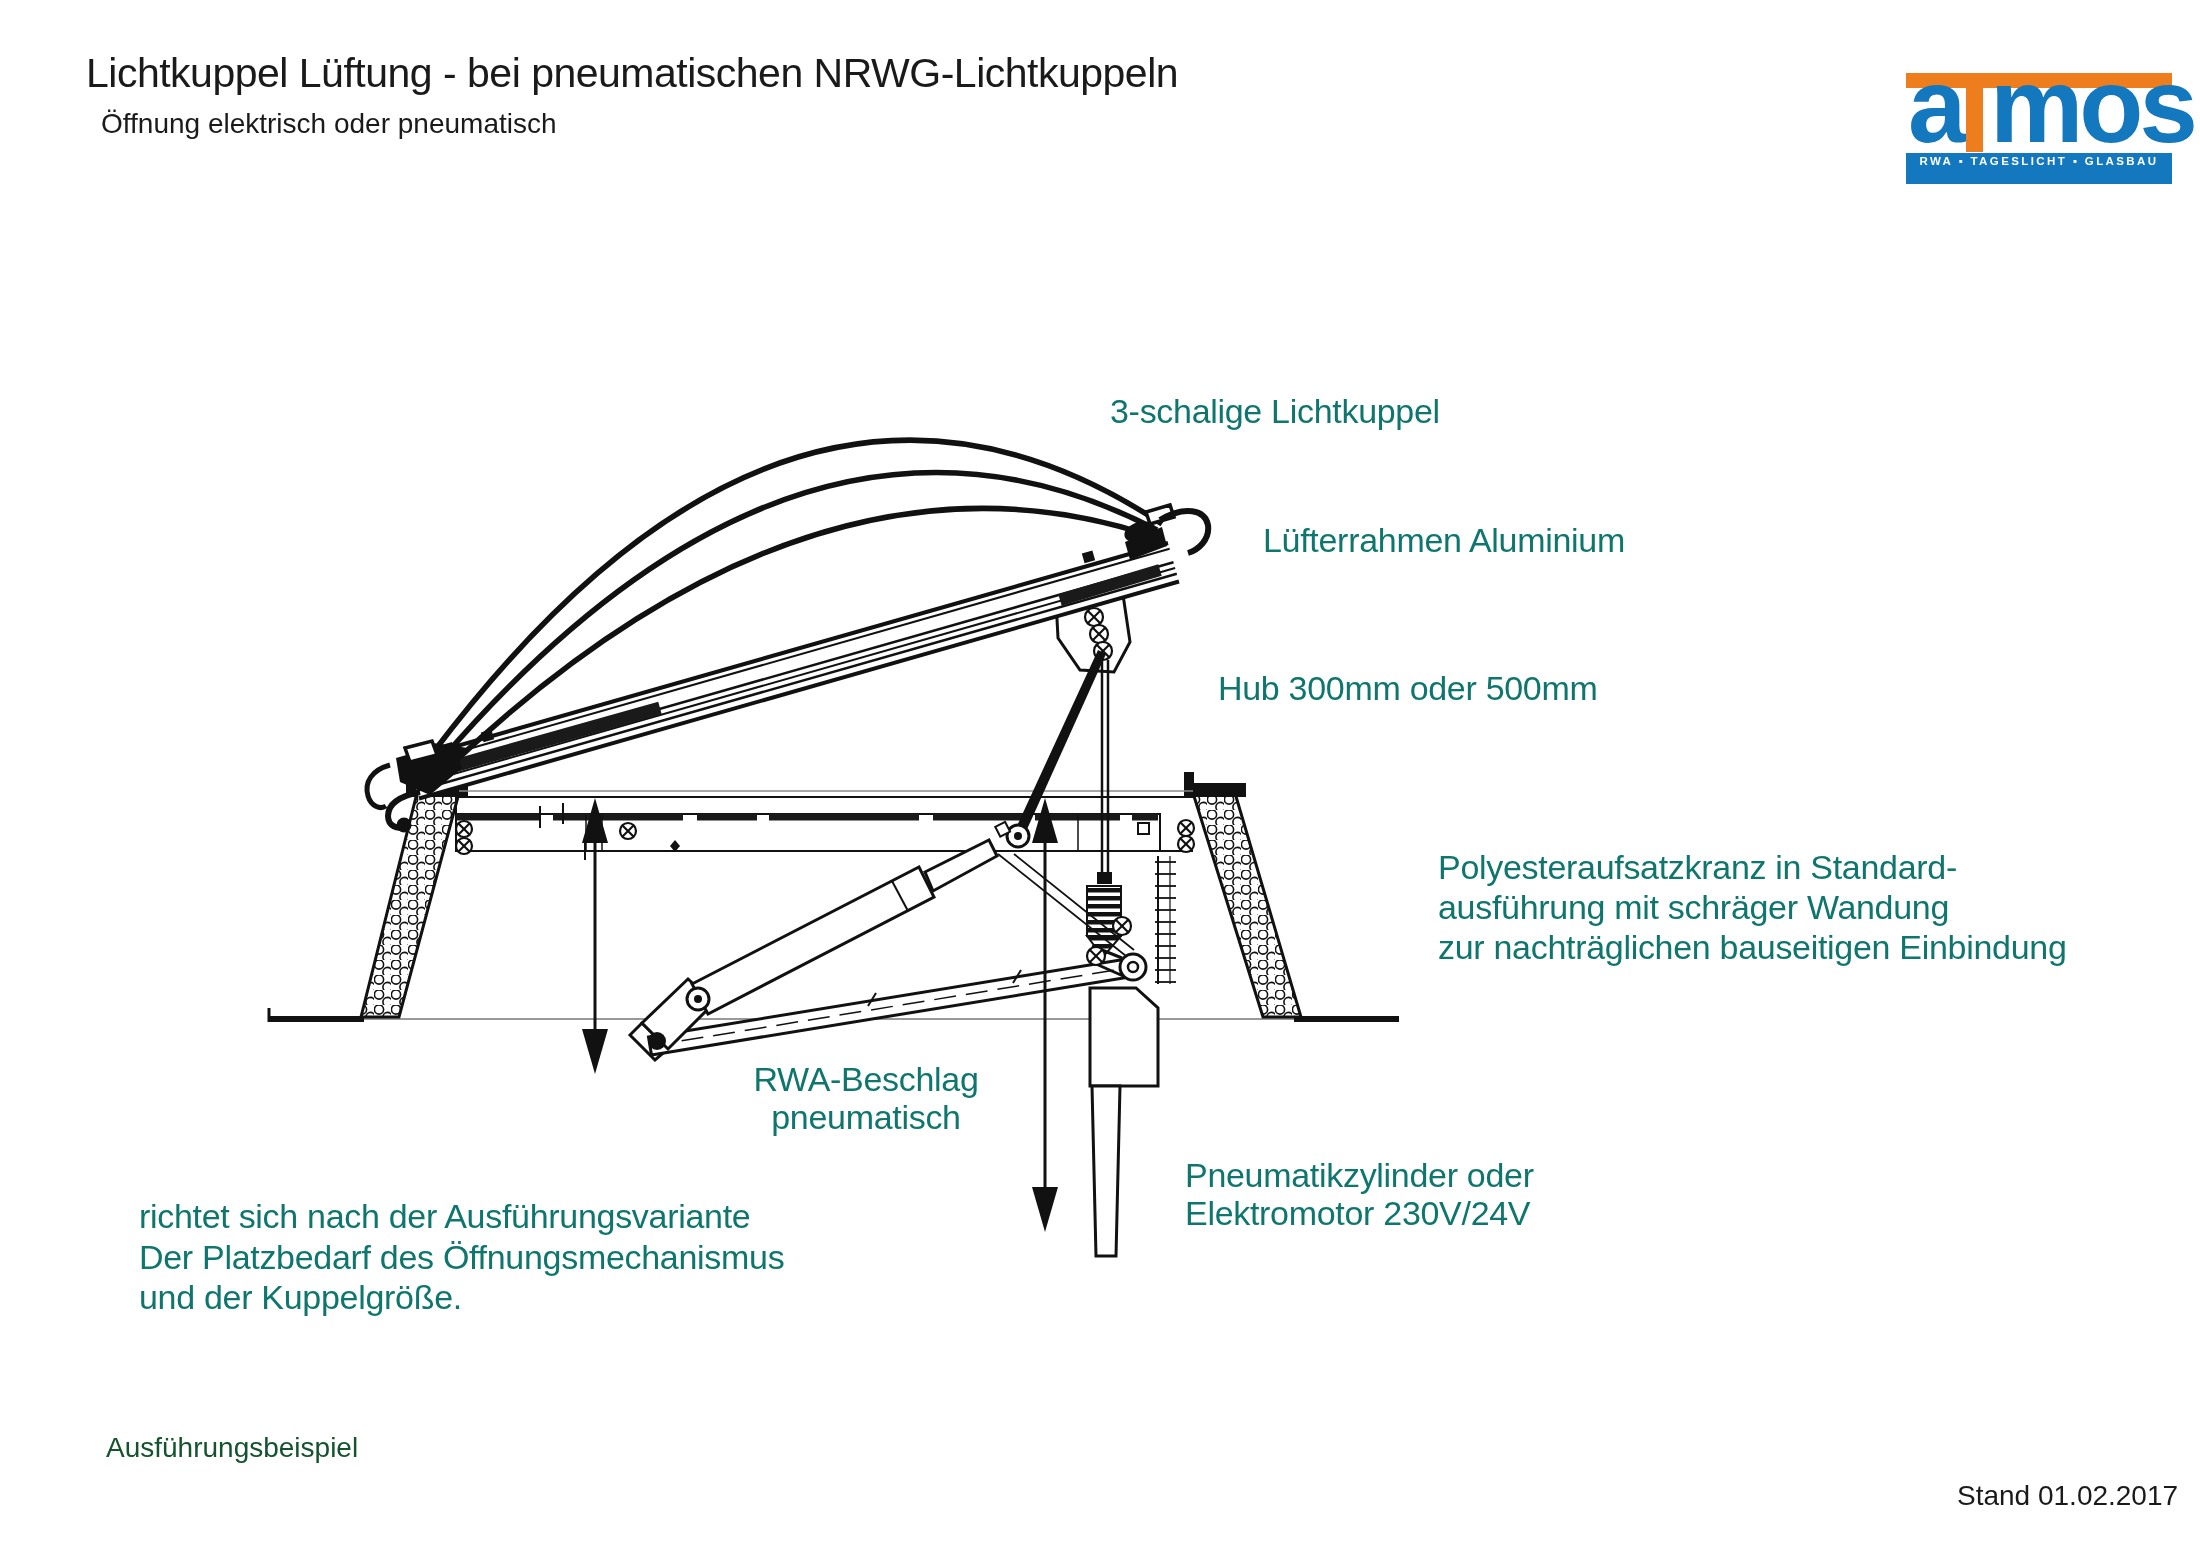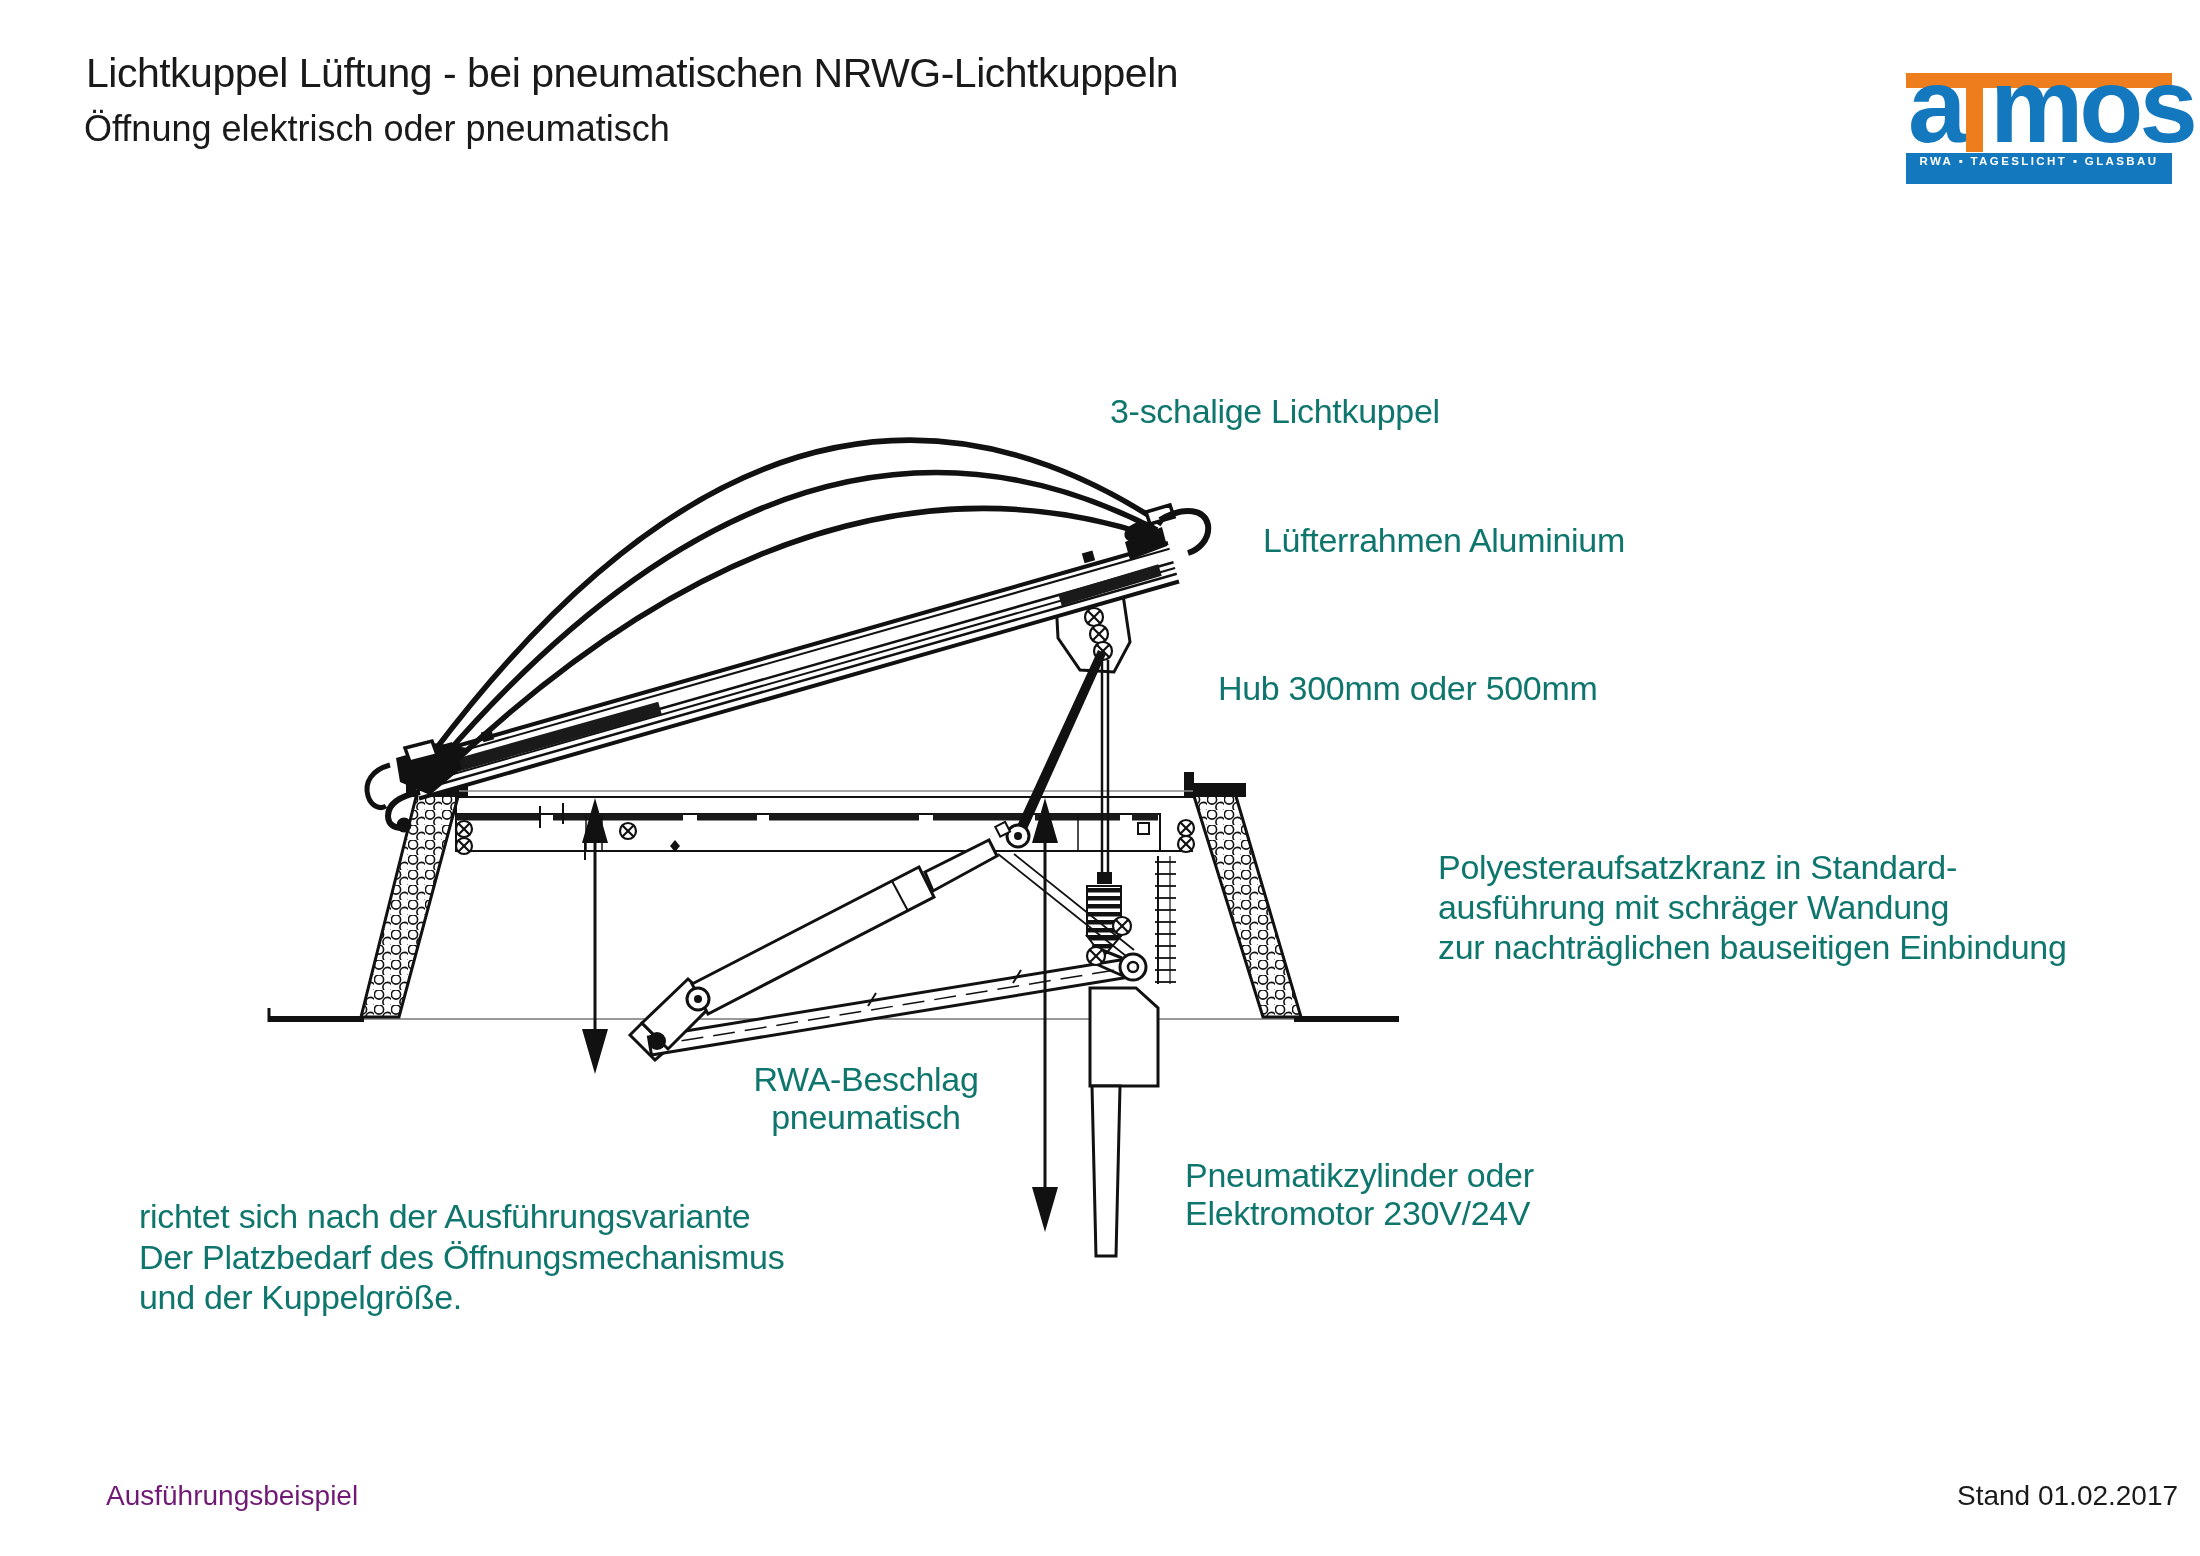--- a/index.html
+++ b/index.html
@@ -4,22 +4,22 @@
 <style>
   * { margin:0; padding:0; box-sizing:border-box; }
   body { background:#ffffff; font-family:"Liberation Sans", sans-serif; }
   .page { position:relative; width:2200px; height:1556px; background:#ffffff; overflow:hidden; }
 
   .title {
     position:absolute; left:86px; top:50px;
     font-size:41px; letter-spacing:-0.5px; color:#1a1a1a; white-space:nowrap;
   }
   .subtitle {
-    position:absolute; left:84px; top:108px;
-    font-size:36px; color:#1a1a1a; white-space:nowrap;
+    position:absolute; left:101px; top:108px;
+    font-size:28px; color:#1a1a1a; white-space:nowrap;
   }
 
   
   .logo { position:absolute; left:1906px; top:73px; width:266px; height:97px; }
   .logo-bar-top { position:absolute; left:0; top:0; width:266px; height:15px; background:#EE7D1E; }
   .logo-stem { position:absolute; left:60px; top:0; width:17px; height:79px; background:#EE7D1E; }
   .logo-letter { position:absolute; top:-20px; font-size:105px; font-weight:700; color:#1478BE;
                  letter-spacing:-4px; line-height:1; }
   .logo-letter.a { left:2px; }
   .logo-letter.mos { left:84px; }
@@ -30,21 +30,21 @@
   
   .lbl { position:absolute; font-size:34px; letter-spacing:-0.3px; color:#0f766e; white-space:nowrap; line-height:40px; }
   .lbl-dome      { left:1110px; top:391px; }
   .lbl-frame     { left:1263px; top:520px; }
   .lbl-hub       { left:1218px; top:646px;margin-top:22px; }
   .lbl-kerb      { left:1438px; top:847px; }
   .lbl-fitting   { left:752px;  top:1060px; width:228px; text-align:center; line-height:38px; }
   .lbl-actuator  { left:1185px; top:1156px; line-height:38px; }
   .lbl-note      { left:139px;  top:1196px; line-height:40.5px; }
 
-  .footer-left  { position:absolute; left:106px; top:1480px; font-size:28px; color:#701a75; }
+  .footer-left  { position:absolute; left:106px; top:1432px; font-size:28px; color:#14532d; }
   .footer-right { position:absolute; left:1957px; top:1480px; font-size:28px; color:#1a1a1a; }
 
   svg.drawing { position:absolute; left:0; top:0; }
 </style>
 </head>
 <body>
 
 <div class="page">
 
   <svg class="drawing" width="2200" height="1556" viewBox="0 0 2200 1556">

